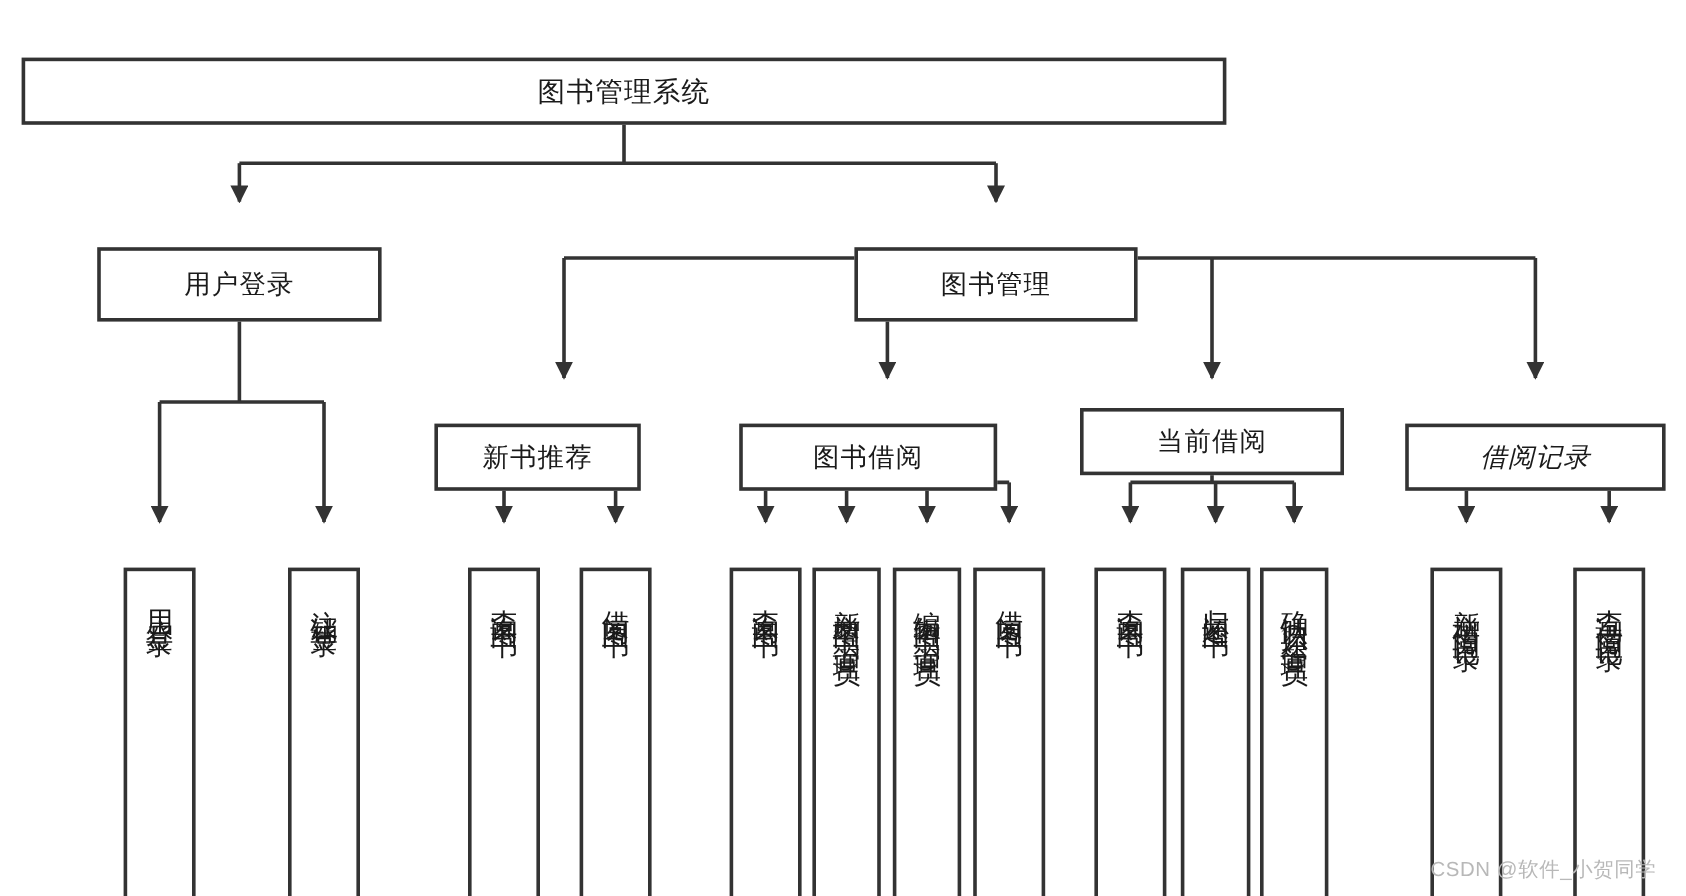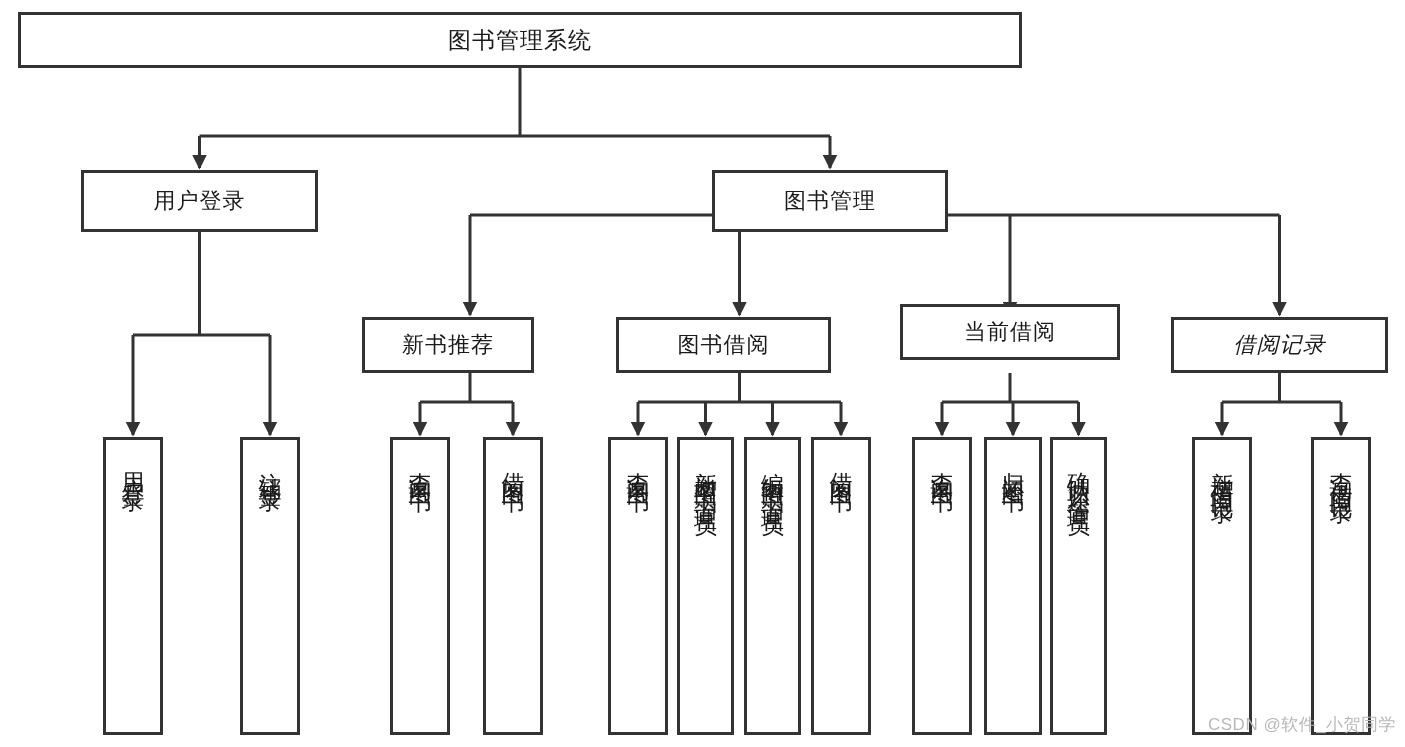--- a/index.html
+++ b/index.html
@@ -26,20 +26,21 @@
     position:absolute;
     box-sizing:border-box;
     background:#ffffff;
     border:3px solid #333333;
     display:flex;
     align-items:center;
     justify-content:center;
     text-align:center;
     color:#1a1a1a;
     z-index:2;
+    margin-top:36px;
   }
   .node .label{
     line-height:1.15;
     letter-spacing:1px;
   }
   .node.horiz .label{
     font-size:22px;
     white-space:nowrap;
   }
   
@@ -59,21 +60,20 @@
   .node.root .label{ font-size:23px; }
   .watermark{
     position:absolute;
     left:1192px;
     top:713px;
     font-size:17px;
     color:#b8b8b8;
     letter-spacing:0.5px;
     white-space:nowrap;
     z-index:5;
-    padding-left:16px;
   }
 </style>
 </head>
 <body>
 
 <div id="canvas">
 
   <svg class="edges" viewBox="0 0 1405 747" xmlns="http://www.w3.org/2000/svg">
     <defs>
       <marker id="arrow" viewBox="0 0 10 10" refX="9" refY="5" markerWidth="5" markerHeight="5" orient="auto-start-reverse">

